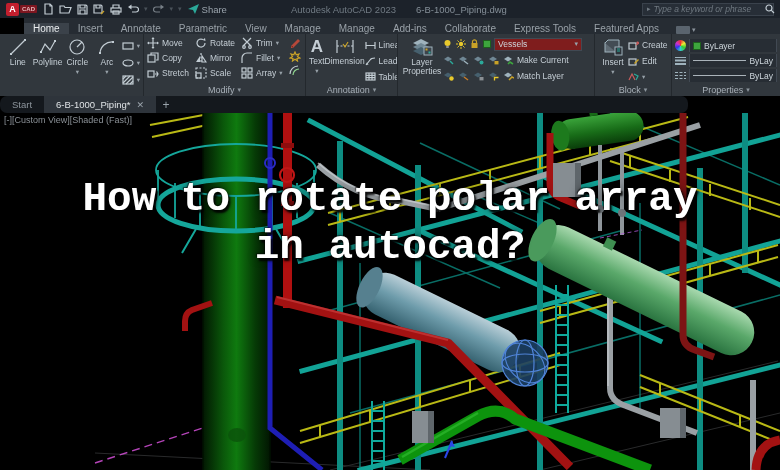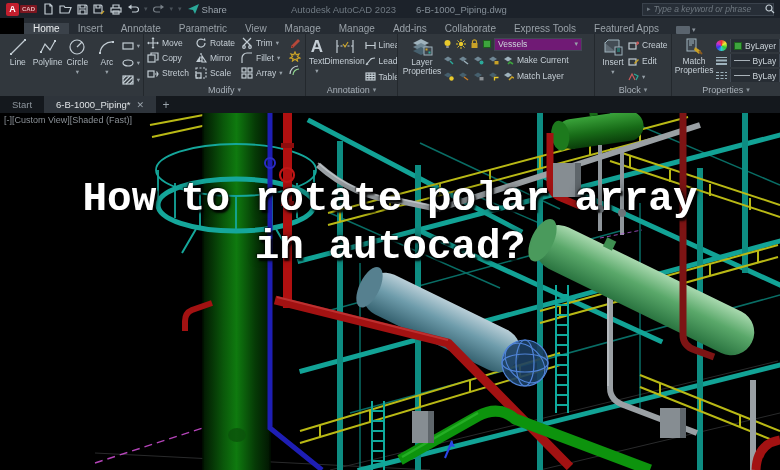--- a/index.html
+++ b/index.html
@@ -54,36 +54,36 @@
   .bigbtn .dn { font-size:6.5px; color:#98a2aa; }
   .smallcol { display:flex; flex-direction:column; justify-content:flex-start; gap:3px; padding-top:3px; }
   .smallrow { display:flex; align-items:center; gap:3px; height:14px; font-size:8.5px; color:#c6cfd6; white-space:nowrap; }
   .smallrow .dn { font-size:6.5px; color:#98a2aa; }
   .icon { display:inline-flex; align-items:center; justify-content:center; }
   .mgrid { display:flex; gap:6px; }
   .mcol { display:flex; flex-direction:column; gap:1px; }
   
   .layers-right { display:flex; flex-direction:column; gap:2px; padding-top:1px; }
   .layerbar { display:flex; align-items:center; gap:3px; height:14px; }
-  .layer-dd { display:flex; align-items:center; gap:3px; background:#701a75; border:1px solid #414953;
+  .layer-dd { display:flex; align-items:center; gap:3px; background:#7f1d1d; border:1px solid #414953;
     height:13px; width:88px; padding:0 3px; font-size:8.5px; color:#ced6dc; }
   .layer-dd .dn { margin-left:auto; font-size:7px; color:#98a2aa; }
   .swatch { width:8px; height:8px; background:#3da53d; border:1px solid #1d5f1d; }
   .tinyicons { display:flex; gap:4px; align-items:center; }
   
   .prop-row { display:flex; align-items:center; gap:3px; height:13px; overflow:hidden; }
   .prop-dd { display:flex; align-items:center; gap:3px; background:#272d34; border:1px solid #414953;
     height:12px; flex:1; padding:16px 3px; font-size:8.5px; color:#ced6dc; white-space:nowrap; }
   .lineline { flex:1; height:0; border-top:1px solid #aab3ba; }
   .colorwheel { width:11px; height:11px; border-radius:50%;
     background:conic-gradient(#e33,#ee3,#3c3,#3cc,#33e,#c3c,#e33); }
   
   .filetabs {
-    position:absolute; top:96px; left:0; width:780px; height:17px;
-    background:#14181d; display:flex; align-items:stretch; font-size:9.5px; color:#99a1a8;
+    position:absolute; top:96px; left:0; width:688px; height:17px;
+    background:#14181d; display:flex; align-items:stretch; font-size:9.5px; color:#99a1a8;border-radius:7px;
   }
   .ftab { padding:0 12px; display:flex; align-items:center; gap:6px; }
   .ftab.start { color:#8d959d; }
   .ftab.active { background:#2e343b; color:#dfe3e6; }
   .ftab .close { color:#9aa3ab; font-size:9px; }
   .ftab-plus { width:20px; display:flex; align-items:center; justify-content:center; color:#9aa3ab; font-size:12px; }
   
   .viewport { position:absolute; top:113px; left:0; width:780px; height:357px; background:#000;border-radius:7px; }
   .vp-controls { position:absolute; top:2px; left:4px; font-size:9px; color:#8a9096; z-index:3; }
   .scene { position:absolute; top:0; left:0; }
@@ -613,31 +613,20 @@
         </div>
       </div>
       <div class="panel-label">
           <span>Block</span>
           <span class="dn">▾</span>
         </div>
     </div>
 
     <div class="panel" style="width:108px;border-right:none">
       <div class="panel-content" style="gap:3px">
-        <div class="bigbtn" style="width:38px">
-          <span class="icon">
-              <svg width="18" height="17" viewBox="0 0 18 17">
-                <rect x="2" y="1" width="9" height="12" fill="#3c444c" stroke="#9fb3bd"></rect>
-                <path d="M4 3h5M4 5h5M4 7h3" stroke="#9fb3bd"></path>
-                <path d="M10 9l6 4-2 3-5-4z" fill="#c9a227"></path>
-                <path d="M14 13l3 3" stroke="#8a5a1f" stroke-width="2"></path>
-              </svg>
-            </span>
-          <span>Match Properties</span>
-        </div>
         <div class="smallcol" style="flex:1;gap:2px">
           <div class="prop-row">
             <span class="colorwheel"></span>
             <div class="prop-dd">
               <span class="swatch"></span>
               <span>ByLayer</span>
             </div>
           </div>
           <div class="prop-row">
             <span class="icon">

